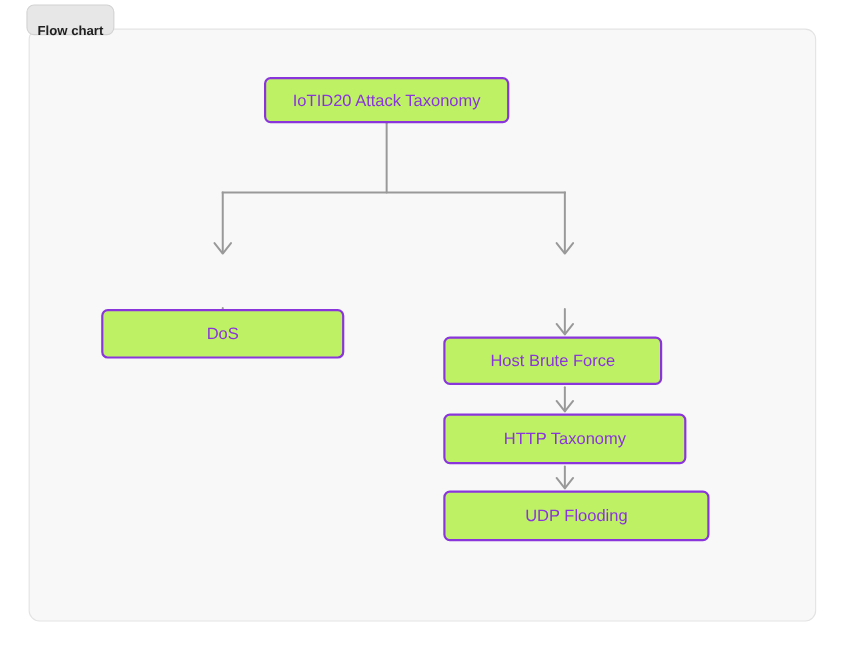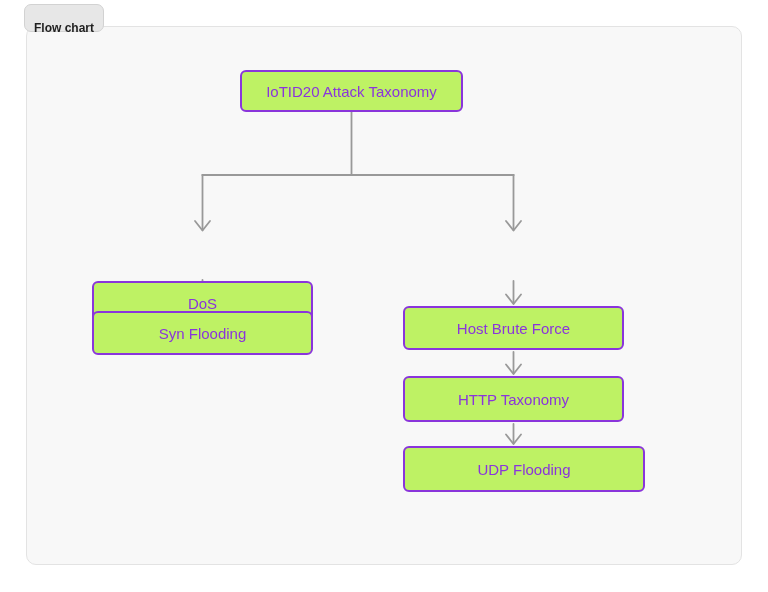--- a/index.html
+++ b/index.html
@@ -62,21 +62,21 @@
     display: flex;
     align-items: center;
     justify-content: center;
     text-align: center;
     white-space: nowrap;
   }
   .node-root  { left: 240px; top: 70px;  width: 223px; height: 42px; }
   .node-dos   { left: 92px;  top: 233px; width: 221px; height: 45px; margin-top: 48px; }
   .node-mirai { left: 403px; top: 233px; width: 221px; height: 46px; }
   .node-syn   { left: 92px;  top: 311px; width: 221px; height: 44px; }
-  .node-hbf   { left: 403px; top: 306px; width: 221px; height: 44px; }
+  .node-hbf   { left: 403px; top: 306px; width: 199px; height: 44px; }
   .node-http  { left: 403px; top: 376px; width: 221px; height: 46px; }
   .node-udp   { left: 403px; top: 446px; width: 242px; height: 46px; }
 </style>
 </head>
 <body>
 
 <div class="page">
 
   <div class="canvas"></div>
 
@@ -112,21 +112,20 @@
       <path d="M513.5,424 V443.5"></path>
       <polyline points="506,434.5 513.5,444 521,434.5"></polyline>
     </g>
   </svg>
 
   <div class="node node-root">IoTID20 Attack Taxonomy</div>
 
   <div class="node node-dos">DoS</div>
 
 
-  <div class="node node-syn">Syn Flooding</div>
 
   <div class="node node-hbf">Host Brute Force</div>
 
   <div class="node node-http">HTTP Taxonomy</div>
 
   <div class="node node-udp">UDP Flooding</div>
 
 </div>
 
 </body></html>

